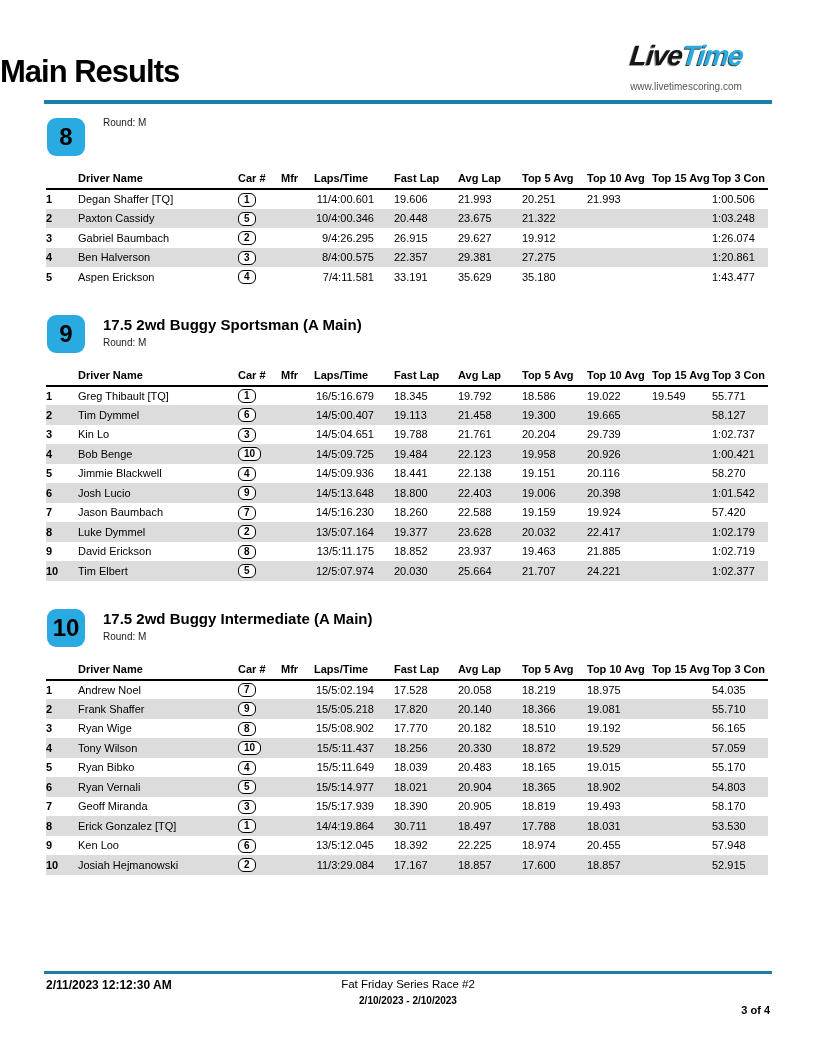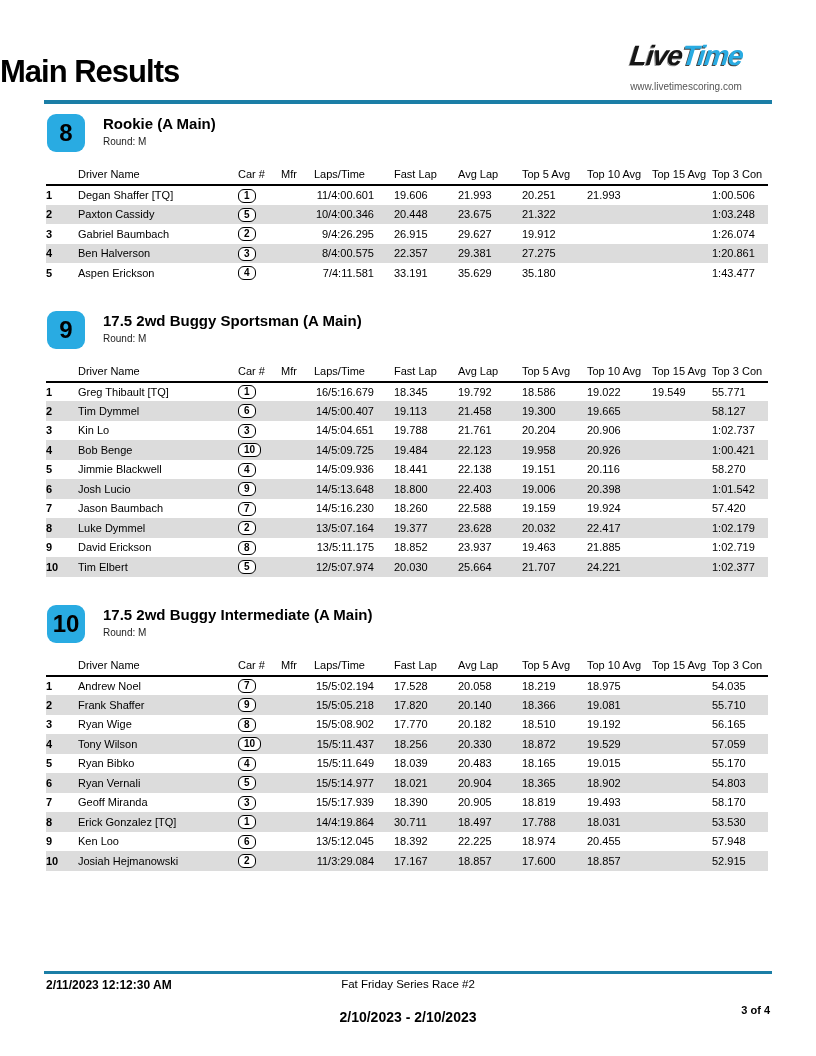--- a/index.html
+++ b/index.html
@@ -58,21 +58,21 @@
   }
   .race-round{
     margin-left:57px; margin-top:4px;
     font-size:10px; color:#222;
   }
   table.results{
     width:722px; border-collapse:collapse; table-layout:fixed;
     font-size:11px;
   }
   table.results thead th{
-    text-align:left; font-weight:normal;
+    text-align:left; font-weight:bold;
     height:21px; padding:0;
     border-bottom:2px solid #000;
     white-space:nowrap;
   }
   table.results tbody td{
     height:19.5px; padding:0;
     white-space:nowrap; overflow:hidden;
   }
   table.results tbody tr:nth-child(even){ background:var(--stripe); }
   td.c-rank, th.c-rank{ font-weight:bold; }
@@ -91,21 +91,21 @@
     background:var(--rule);
   }
   .footer-left{
     position:absolute; top:978px; left:46px;
     font-size:12px; font-weight:bold;
   }
   .footer-center{
     position:absolute; top:978px; left:0; width:100%; text-align:center;
   }
   .footer-event{ font-size:11.5px; font-weight:normal; }
-  .footer-dates{ font-size:14px; font-weight:bold; margin-top:19px; }
+  .footer-dates{ font-size:10px; font-weight:bold; margin-top:5px; }
   .footer-right{
     position:absolute; top:1004px; right:46px;
     font-size:11px; font-weight:bold;
   }
 </style>
 </head>
 <body>
 
 <div class="page-title">Main Results</div>
 
@@ -113,21 +113,20 @@
   <div class="logo-text"><span class="logo-live">Live</span><span class="logo-time">Time</span></div>
   <div class="logo-url">www.livetimescoring.com</div>
 </div>
 
 <div class="rule-top"></div>
 
 <div class="races">
   <section class="race">
     <div class="race-header">
       <div class="badge">8</div>
-      <div class="race-title">Rookie (A Main)</div>
       <div class="race-round">Round: M</div>
     </div>
     <table class="results">
       <colgroup>
         <col style="width:32px">
           <col style="width:160px">
           <col style="width:43px">
         <col style="width:33px">
           <col style="width:80px">
           <col style="width:64px">
@@ -286,21 +285,21 @@
           </tr>
           <tr>
             <td class="c-rank">3</td>
             <td class="c-driver">Kin Lo</td>
             <td class="c-car"><span class="car-pill">3</span></td>
             <td class="c-mfr"></td>
             <td class="c-laps"><span class="laps-val">14/5:04.651</span></td>
             <td class="c-fast">19.788</td>
             <td class="c-avg">21.761</td>
             <td class="c-top5">20.204</td>
-            <td class="c-top10">20.906</td>
+            <td class="c-top10">29.739</td>
             <td class="c-top15"></td>
             <td class="c-top3">1:02.737</td>
           </tr>
           <tr>
             <td class="c-rank">4</td>
             <td class="c-driver">Bob Benge</td>
             <td class="c-car"><span class="car-pill">10</span></td>
             <td class="c-mfr"></td>
             <td class="c-laps"><span class="laps-val">14/5:09.725</span></td>
             <td class="c-fast">19.484</td>

